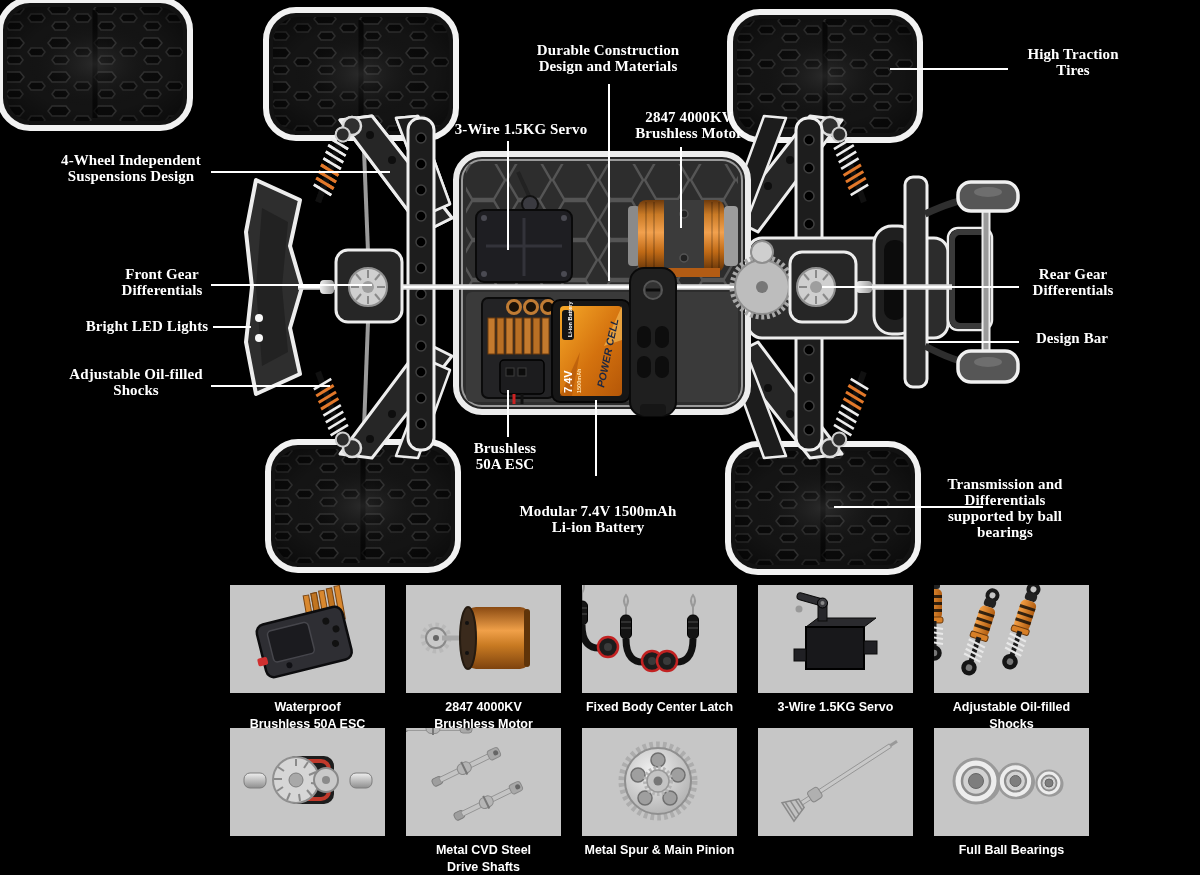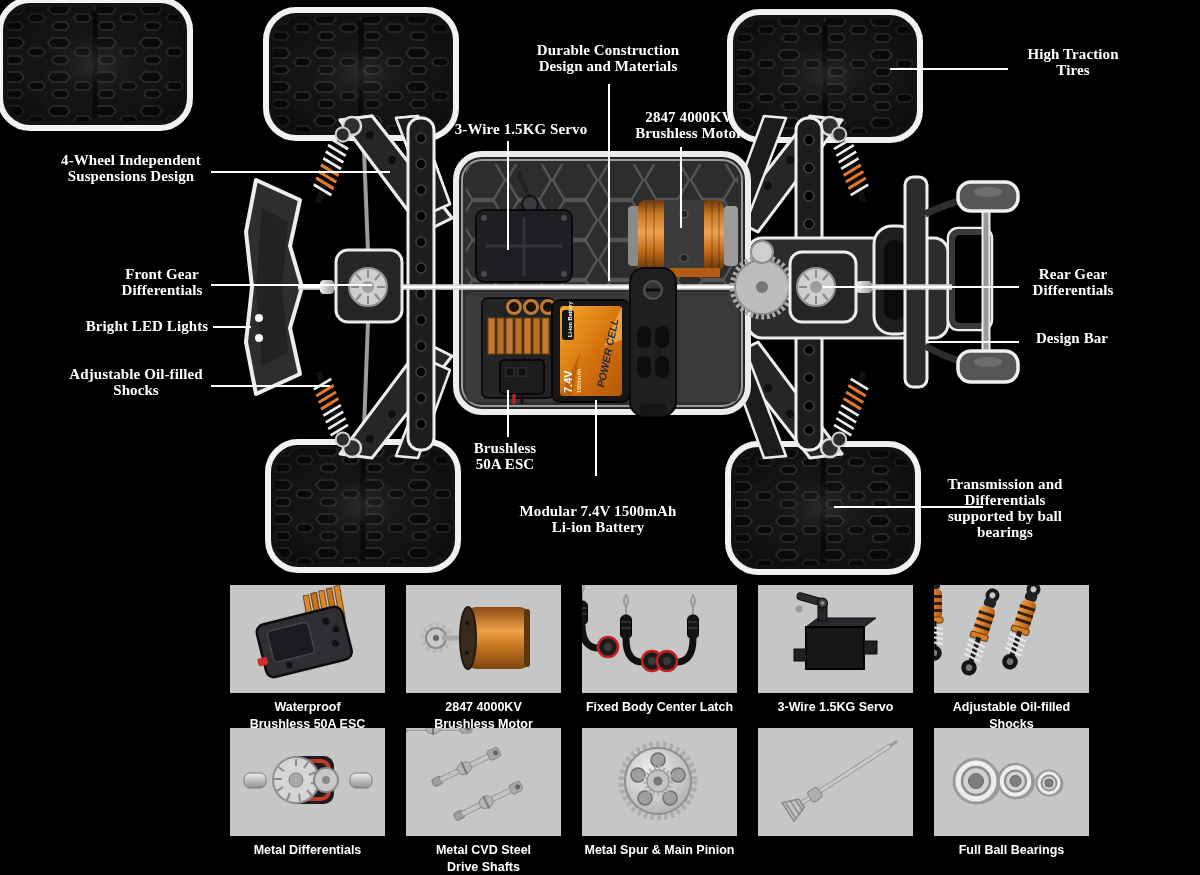--- a/index.html
+++ b/index.html
@@ -495,21 +495,20 @@
               <line x1="57" y1="72" x2="60" y2="65"></line>
                 <line x1="47" y1="63" x2="53" y2="59"></line>
               <line x1="44" y1="51" x2="52" y2="51"></line>
                 <line x1="48" y1="39" x2="54" y2="43"></line>
             </g>
             <circle cx="66" cy="52" r="7" fill="#a8a8a8" stroke="#7e7e7e"></circle>
             <circle cx="96" cy="52" r="12" fill="#c9c9c9" stroke="#8a8a8a" stroke-width="2"></circle>
             <circle cx="96" cy="52" r="4" fill="#8a8a8a"></circle>
           </svg>
         </div>
-        <div class="part-caption">Metal Differentials</div>
       </div>
 
       <div class="part-cell">
         <div class="part-thumb">
           <svg viewBox="0 0 155 108">
             <g id="cvdShaft">
               <rect x="-8" y="-4" width="10" height="8" rx="3" fill="#9e9e9e" stroke="#7c7c7c"></rect>
               <rect x="0" y="-2.5" width="58" height="5" fill="#c4c4c4" stroke="#8f8f8f" stroke-width="0.8"></rect>
               <rect x="20" y="-5.5" width="14" height="11" rx="5" fill="#b5b5b5" stroke="#8a8a8a"></rect>
               <line x1="27" y1="-7" x2="27" y2="7" stroke="#777" stroke-width="2"></line>

